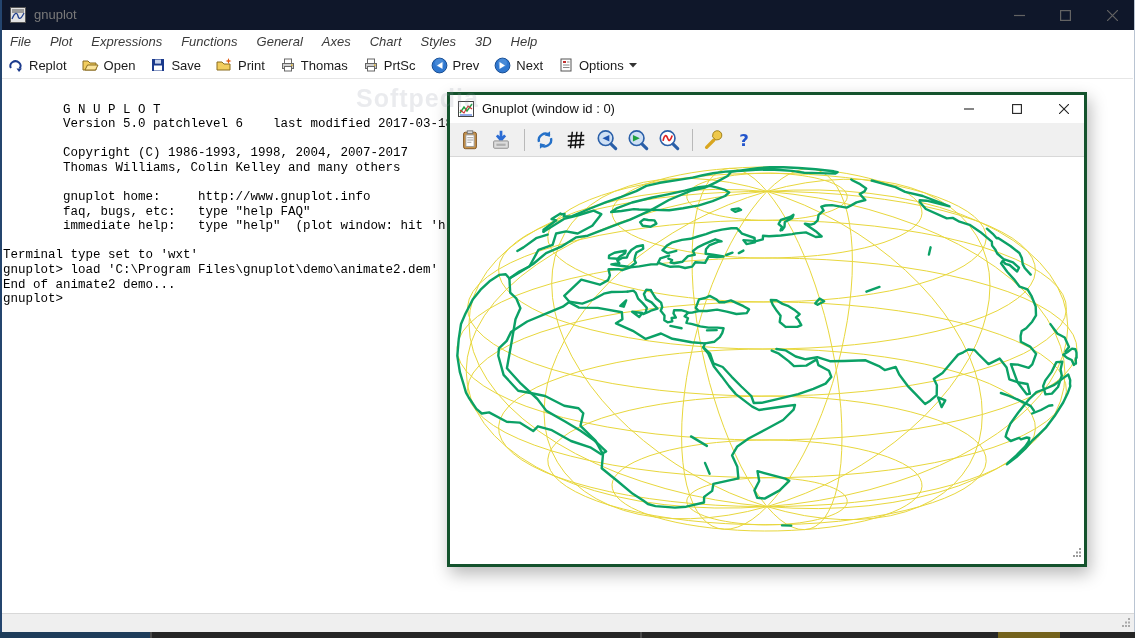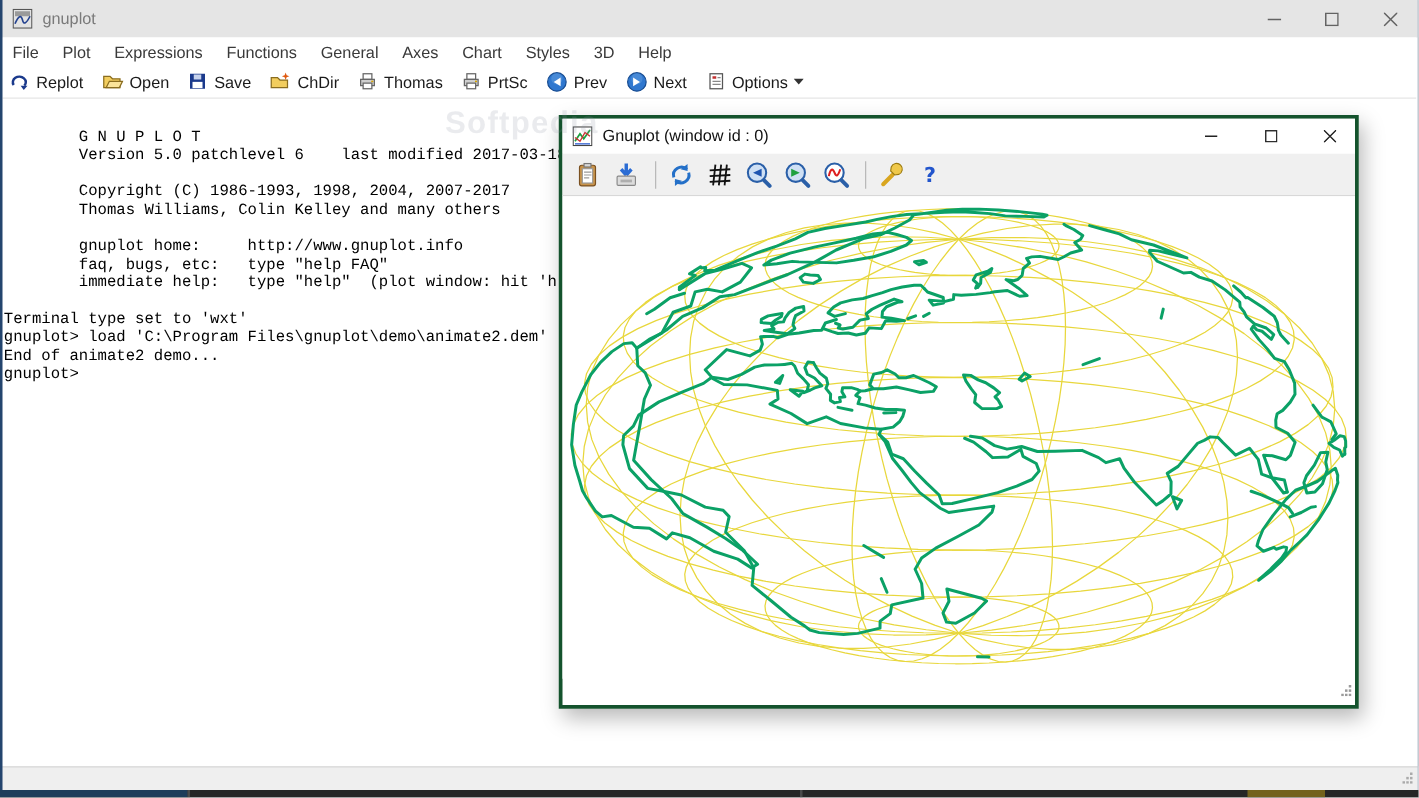--- a/index.html
+++ b/index.html
@@ -3,26 +3,26 @@
 <meta charset="utf-8">
 <style>
   html,body{margin:0;padding:0;background:#888;}
   .screen{position:relative;width:1135px;height:638px;background:#ffffff;
     font-family:"Liberation Sans",sans-serif;overflow:hidden;}
   .edge-left{position:absolute;left:0;top:0;width:2px;height:632px;background:#24456e;}
   .edge-right{position:absolute;right:0;top:0;width:1px;height:632px;background:#b9c4d2;}
   .edge-top{position:absolute;left:0;top:0;width:100%;height:1px;background:#d9d9d9;}
 
   
-  .main-titlebar{position:absolute;left:0;top:0;width:1135px;height:30px;background:#e5e5e5;}
+  .main-titlebar{position:absolute;left:0;top:0;width:1135px;height:30px;background:#0f172a;}
   .main-title{position:absolute;left:34px;top:0;line-height:30px;font-size:13px;color:#7a7a7a;}
   .main-icon{position:absolute;left:10px;top:7px;width:16px;height:16px;}
   .ctl{position:absolute;top:0;width:45px;height:30px;display:flex;align-items:center;justify-content:center;}
   .menubar{position:absolute;left:2px;top:30px;width:1131px;height:22px;display:flex;align-items:center;background:#fff;}
-  .menu-item{font-size:13px;color:#3a3a3a;padding:0 7px;margin-right:5px;cursor:default;}
+  .menu-item{font-size:13px;color:#3a3a3a;padding:0 7px;margin-right:5px;cursor:default;font-style:italic;}
   .menu-item:first-child{margin-left:1px;}
   .toolbar{position:absolute;left:2px;top:52px;width:1131px;height:26px;display:flex;align-items:center;background:#fff;border-bottom:1px solid #e6e6e6;text-align:center;}
   .tbtn{display:flex;align-items:center;gap:5px;font-size:13px;color:#1b1b1b;padding:2px 6px;margin-right:3px;cursor:default;}
   .tbtn svg{flex:0 0 auto;}
 
   
   .console{position:absolute;left:3px;top:90px;width:1050px;
     font-family:"Liberation Mono","DejaVu Sans Mono",monospace;
     font-size:12.5px;line-height:14.6px;color:#000;white-space:pre;}
 
@@ -119,21 +119,21 @@
         <rect x="5" y="2.6" width="6" height="4" fill="#c7d3ec"></rect>
         <rect x="4" y="8.5" width="8" height="5" fill="#ffffff"></rect>
       </svg>
         <span>Save</span>
     </div>
     <div class="tbtn">
       <svg width="17" height="16" viewBox="0 0 17 16">
         <path d="M1 13 L1 5 L6 5 L8 7 L14 7 L14 13 Z" fill="#f2cd5e" stroke="#8a6d1f"></path>
         <path d="M12.5 1 L13.3 3.2 L15.5 4 L13.3 4.8 L12.5 7 L11.7 4.8 L9.5 4 L11.7 3.2 Z" fill="#e05a10"></path>
       </svg>
-        <span>ChDir</span>
+        <span>Print</span>
     </div>
     <div class="tbtn">
       <svg width="16" height="16" viewBox="0 0 16 16">
         <rect x="4.5" y="2" width="7" height="4.5" fill="#fff" stroke="#666"></rect>
         <rect x="2.5" y="6.5" width="11" height="5" fill="#cfcfcf" stroke="#666"></rect>
         <rect x="4.5" y="9.5" width="7" height="4.5" fill="#fff" stroke="#666"></rect>
         <rect x="11" y="7.5" width="1.6" height="1.2" fill="#d8a400"></rect>
       </svg>
         <span>Thomas</span>
     </div>

